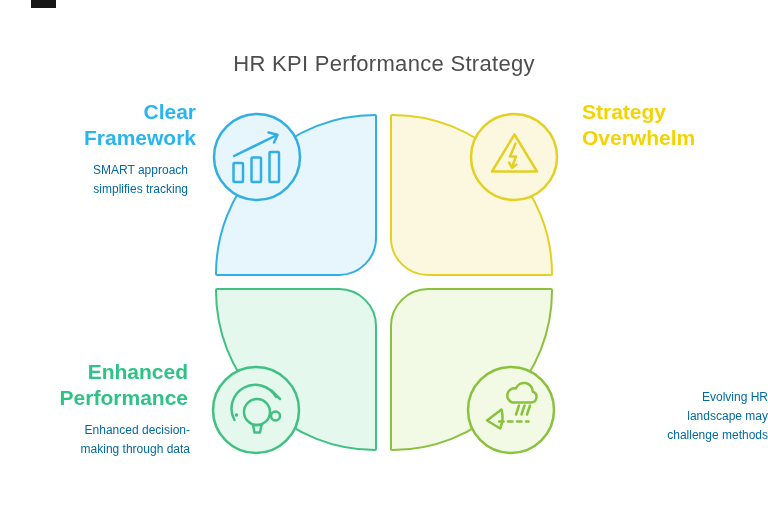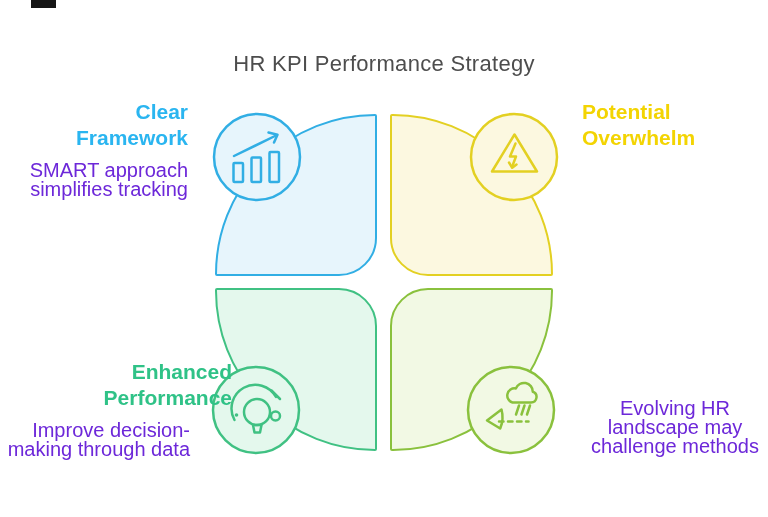--- a/index.html
+++ b/index.html
@@ -14,29 +14,29 @@
   .petal-bl{left:215px;top:288px;height:163px;border-radius:2px 38px 2px 160px;}
   .petal-br{left:390px;top:288px;width:163px;height:163px;border-radius:38px 2px 160px 2px;}
   .badge{position:absolute;width:92px;height:92px;}
   .badge svg{display:block;width:92px;height:92px;}
   .badge-tl{left:211px;top:111px;}
   .badge-tr{left:468px;top:111px;}
   .badge-bl{left:210px;top:364px;}
   .badge-br{left:465px;top:364px;}
   .q-heading{position:absolute;margin:0;font-size:21px;line-height:26px;font-weight:bold;
              white-space:pre-line;}
-  .q-body{position:absolute;font-size:20px;line-height:19px;color:#6d28d9;white-space:pre-line;}
-  .h-tl{left:0;top:99px;width:188px;text-align:right;}
+  .q-body{position:absolute;font-size:12px;line-height:19px;color:#0369a1;white-space:pre-line;}
+  .h-tl{left:0;top:99px;width:188px;text-align:right;padding-left:8px;}
   .b-tl{left:0;top:161px;width:188px;text-align:right;}
   .h-tr{left:582px;top:99px;width:186px;text-align:left;}
   .b-tr{left:582px;top:163px;width:186px;text-align:left;}
   .h-bl{left:0;top:359px;width:188px;text-align:right;}
   .b-bl{left:0;top:421px;width:190px;text-align:right;}
   .h-br{left:582px;top:359px;width:186px;text-align:left;}
-  .b-br{left:582px;top:399px;width:186px;text-align:center;}
+  .b-br{left:582px;top:388px;width:186px;text-align:right;}
 </style>
 </head>
 <body>
 
 <div class="canvas">
 
   <div class="corner-mark"></div>
 
   <h1 class="title">HR KPI Performance Strategy</h1>
 
@@ -87,25 +87,25 @@
       <path d="M34 57.5 H63.5" stroke-dasharray="4.5 4.5"></path>
       <path d="M22 56.5 L36.5 45.5 A29 29 0 0 1 35.2 64.5 Z"></path>
     </svg>
   </div>
 
   <h2 class="q-heading h-tl" style="color: rgb(42, 181, 240);">Clear
 Framework</h2>
   <div class="q-body b-tl">SMART approach
 simplifies tracking</div>
 
-  <h2 class="q-heading h-tr" style="color: rgb(243, 212, 2);">Potential
+  <h2 class="q-heading h-tr" style="color: rgb(243, 212, 2);">Strategy
 Overwhelm</h2>
 
-  <h2 class="q-heading h-bl" style="color: rgb(47, 194, 135); margin-left: 44px;">Enhanced
+  <h2 class="q-heading h-bl" style="color: rgb(47, 194, 135);">Enhanced
 Performance</h2>
-  <div class="q-body b-bl">Improve decision-
+  <div class="q-body b-bl">Enhanced decision-
 making through data</div>
 
   <div class="q-body b-br">Evolving HR
 landscape may
 challenge methods</div>
 
 </div>
 
 </body></html>

